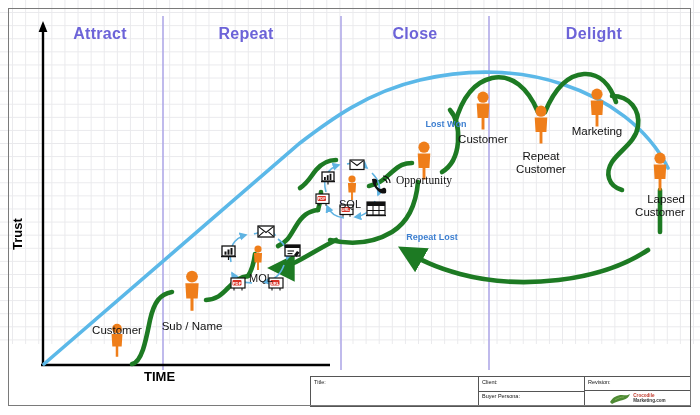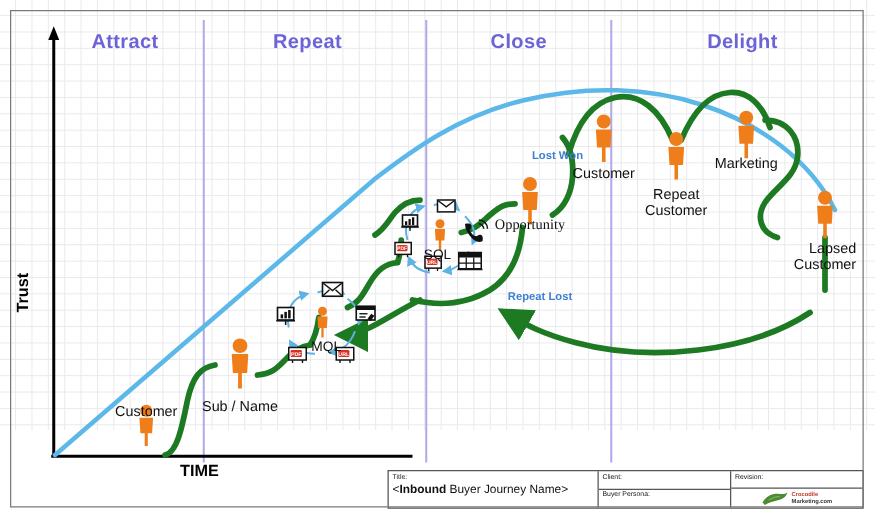--- a/index.html
+++ b/index.html
@@ -323,21 +323,20 @@
     <div>Lapsed</div>
     <div>Customer</div>
   </div>
 
   <div class="outcome" style="left:446px;top:119px;">Lost Won</div>
   <div class="outcome" style="left:432px;top:232px;">Repeat Lost</div>
 
   <div id="titleblock">
     <div id="tb-title">
       <div class="tb-cap">Title:</div>
-      <div id="tb-titletext"><span>&lt;</span><b>Inbound</b><span> Buyer Journey Name&gt;</span></div>
     </div>
     <div id="tb-mid">
       <div class="tb-cell" id="tb-client">Client:</div>
       <div class="tb-cell">Buyer Persona:</div>
     </div>
     <div id="tb-right">
       <div class="tb-cell" id="tb-rev">Revision:</div>
       <div class="tb-cell" id="tb-logo">
         <svg width="22" height="12" viewBox="0 0 22 12">
           <path d="M1,9 C4,4 8,2 13,2 C16,2 18,3 21,1 C20,4 18,6 14,7 C10,8 6,9 3,11 z" fill="#4e8a34"></path>

